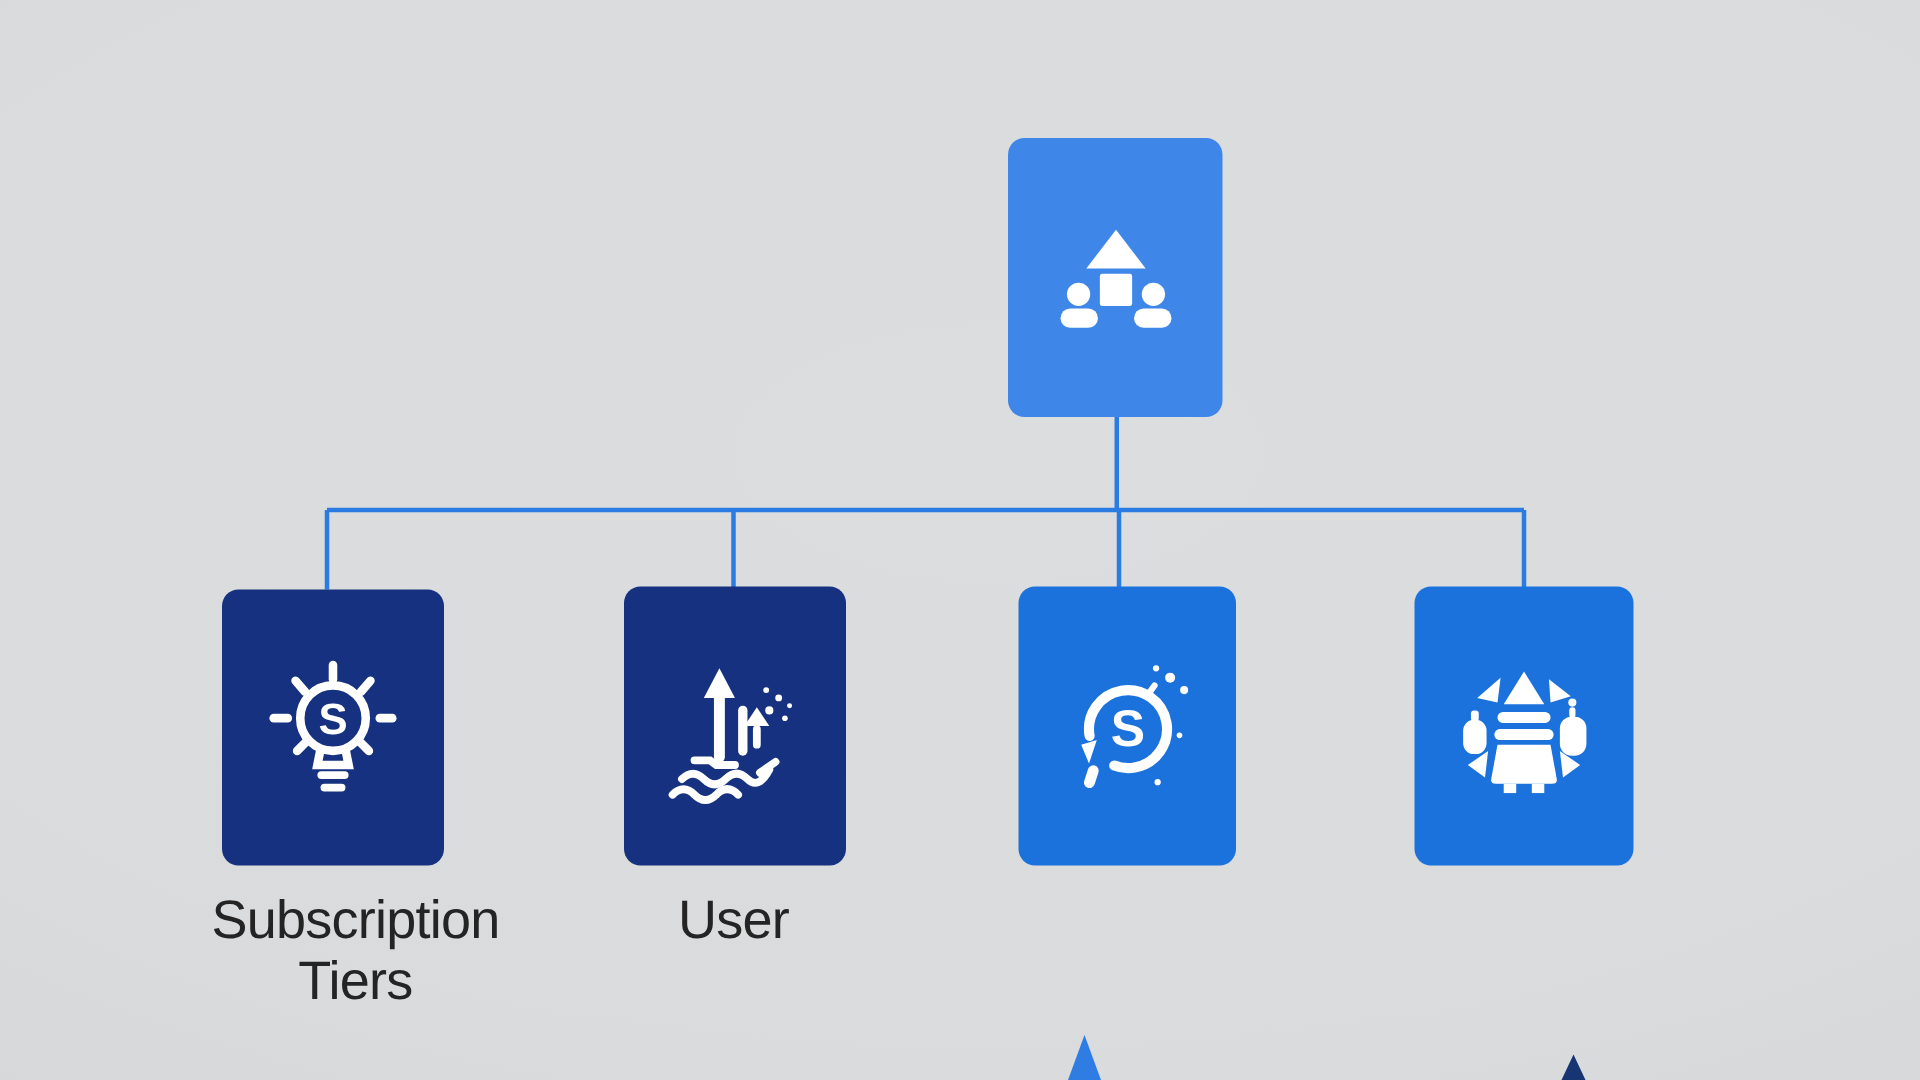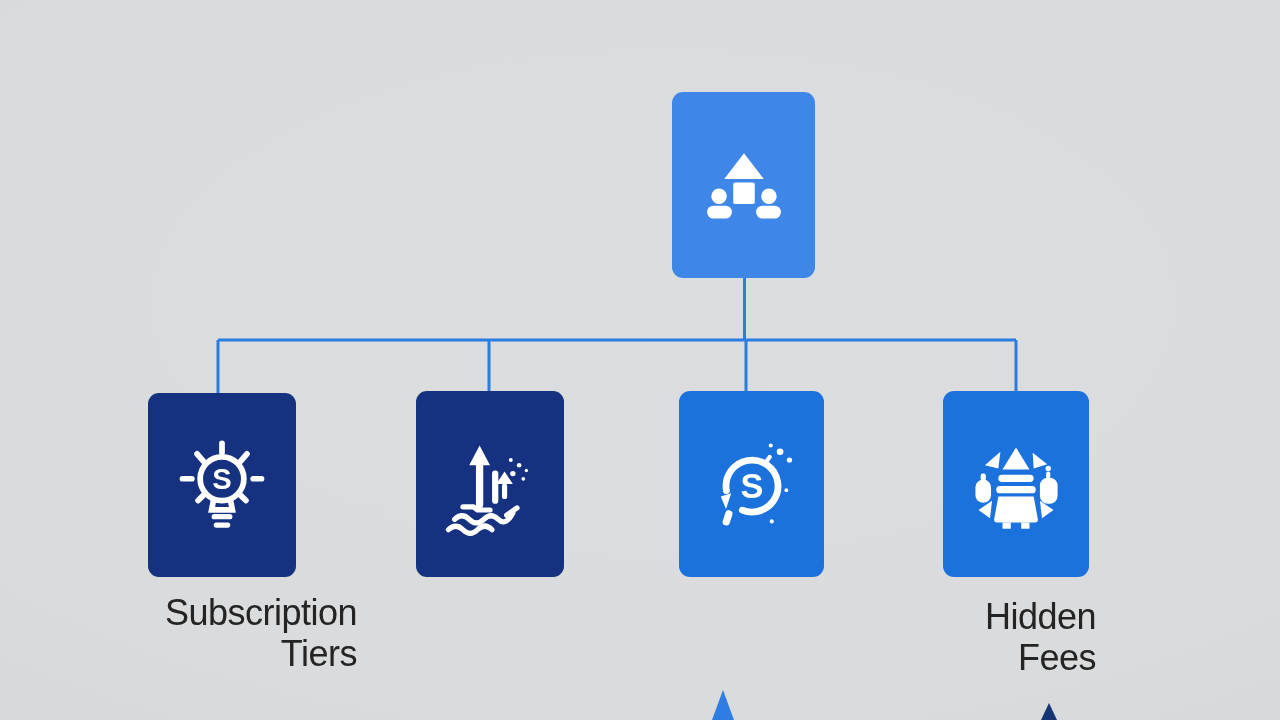--- a/index.html
+++ b/index.html
@@ -11,21 +11,21 @@
     background:radial-gradient(120% 105% at 52% 42%, #dcddde 0%, #dadbdc 55%, #d1d2d4 100%);
   }
   .node{
     position:absolute;
     border-radius:11px;
     display:flex;align-items:center;justify-content:center;
   }
   .node svg{display:block;}
   .node-label{
     position:absolute;
-    text-align:right;
+    text-align:center;
     font-size:36px;
     line-height:1.15;
     letter-spacing:-0.5px;
     color:#242424;
     white-space:normal;
   }
   #connector-svg,#bottom-shapes{
     position:absolute;left:0;top:0;
   }
   .icon-text{
@@ -88,20 +88,21 @@
         <polygon points="40,13 30,32 50,32"></polygon>
         <polygon points="64,38 56,50 72,50"></polygon>
         <circle cx="72" cy="40" r="2.6"></circle>
         <circle cx="78" cy="32" r="2.2"></circle>
         <circle cx="70" cy="27" r="1.9"></circle>
         <circle cx="82" cy="45" r="1.8"></circle>
         <circle cx="85" cy="37" r="1.6"></circle>
       </g>
     </svg>
   </div>
+  <div class="node-label" style="left:414px;top:592px;width:150px;">User</div>
 
   <div class="node" style="left: 679px; top: 391px; width: 145px; height: 186px; background-color: rgb(27, 114, 221);">
     <svg width="104" height="104" viewBox="0 0 100 100">
       <circle cx="50" cy="52" r="25" fill="none" stroke="#ffffff" stroke-width="6.5" stroke-linecap="round" stroke-dasharray="131 26" transform="rotate(170 50 52)"></circle>
       <text class="icon-text" x="50" y="63" font-size="33" text-anchor="middle" fill="#ffffff">S</text>
       <g fill="#ffffff">
         <polygon points="20,62 30,59 25,74"></polygon>
         <rect x="23" y="75" width="7" height="15" rx="3.5" transform="rotate(18 26.5 82.5)"></rect>
         <circle cx="77" cy="19" r="3.2"></circle>
         <circle cx="86" cy="27" r="2.6"></circle>
@@ -125,20 +126,19 @@
       <rect x="73" y="44" width="17" height="25" rx="7.5"></rect>
       <rect x="79" y="38" width="4" height="7" rx="2"></rect>
       <circle cx="81" cy="35" r="2.6"></circle>
       <path d="M33,62 h34 l4,22 q0.5,3 -3,3 h-36 q-3.5,0 -3,-3 z"></path>
       <rect x="37" y="87" width="8" height="6"></rect>
       <rect x="55" y="87" width="8" height="6"></rect>
       <polygon points="14,75 27,66 25,83"></polygon>
       <polygon points="86,75 73,66 75,83"></polygon>
     </svg>
   </div>
-  <div class="node-label" style="left:946px;top:596px;width:150px;">Hidden Fees</div>
 
   <svg id="bottom-shapes" width="1280" height="720" viewBox="0 0 1280 720" style="top:0;">
     <polygon points="712,720 723,690 734,720" fill="#2f7de2"></polygon>
     <polygon points="1041,720 1049,703 1057,720" fill="#173572"></polygon>
   </svg>
 
 </div>
 
 </body></html>

